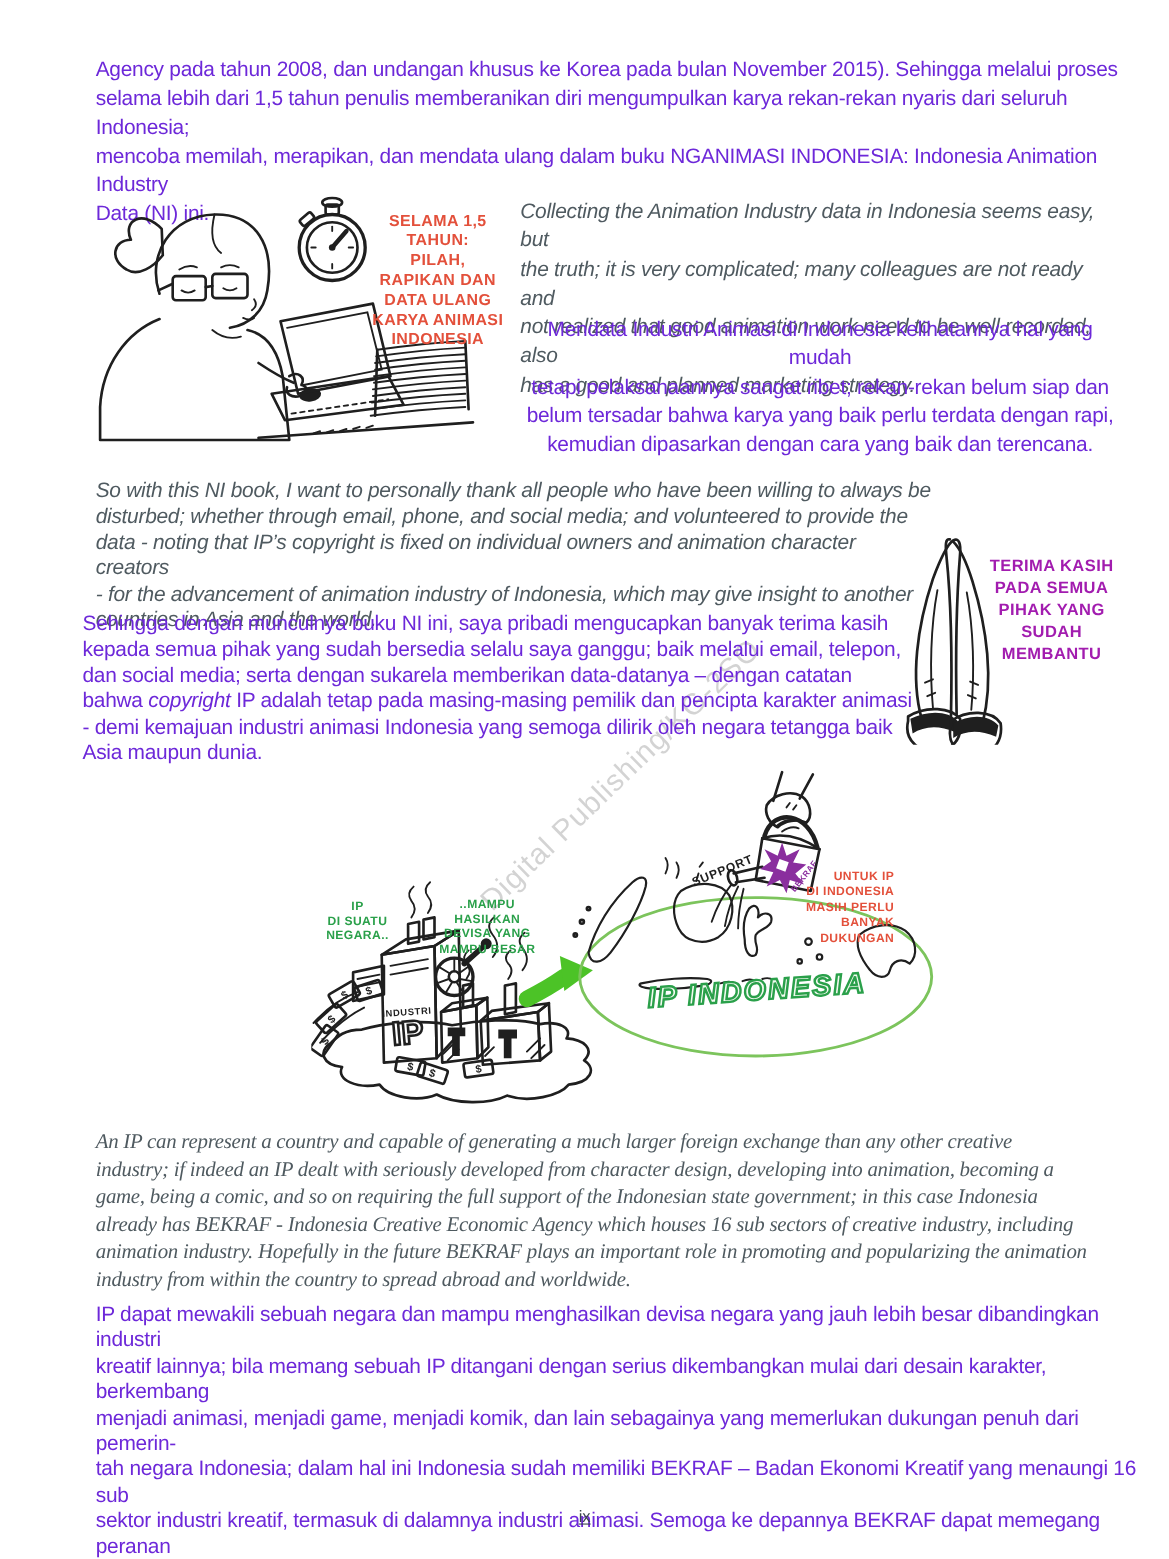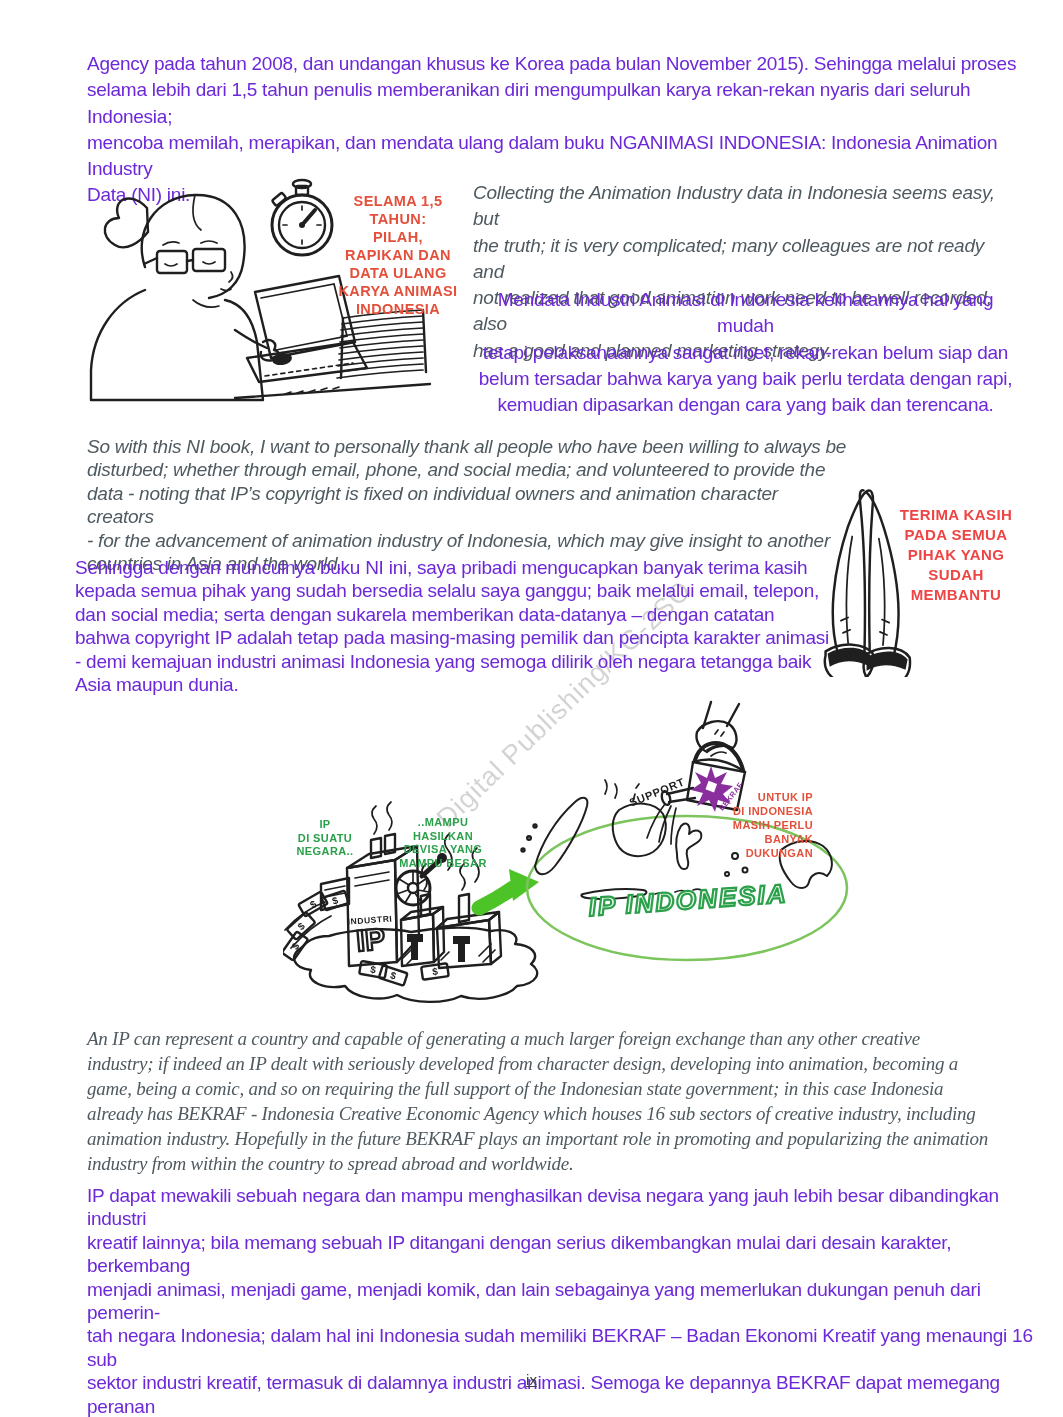--- a/index.html
+++ b/index.html
@@ -119,37 +119,37 @@
 
   <div class="para gray-italic tight" style="left:87px; top:435px; width:760px;">So with this NI book, I want to personally thank all people who have been willing to always be
 disturbed; whether through email, phone, and social media; and volunteered to provide the
 data - noting that IP’s copyright is fixed on individual owners and animation character creators
 - for the advancement of animation industry of Indonesia, which may give insight to another
 countries in Asia and the world.</div>
 
   <div class="para tight" style="left:75px; top:556px; width:760px;"><span>Sehingga dengan munculnya buku NI ini, saya pribadi mengucapkan banyak terima kasih
 kepada semua pihak yang sudah bersedia selalu saya ganggu; baik melalui email, telepon,
 dan social media; serta dengan sukarela memberikan data-datanya – dengan catatan
-bahwa </span><span style="">copyright</span><span> IP adalah tetap pada masing-masing pemilik dan pencipta karakter animasi
+bahwa </span><span style="font-style:italic">copyright</span><span> IP adalah tetap pada masing-masing pemilik dan pencipta karakter animasi
 - demi kemajuan industri animasi Indonesia yang semoga dilirik oleh negara tetangga baik
 Asia maupun dunia.</span></div>
 
   <svg class="illus" style="left:806px; top:477px;" width="115" height="200" viewBox="0 0 110 195">
     <path d="M30 172 C20 136 26 90 40 48 C46 32 52 18 58 14 C63 11 65 17 64 27 C61 64 60 118 61 168" class="ln"></path>
     <path d="M84 176 C94 138 88 92 75 50 C70 34 64 21 58 15" class="ln"></path>
     <path d="M55 13 C51 12 51 18 52 28 C56 66 57 122 56 170" class="ln"></path>
     <path d="M44 58 C38 90 37 130 40 162" class="thin"></path>
     <path d="M70 60 C76 92 77 132 74 164" class="thin"></path>
     <path d="M33 140 l7 -3 M35 152 l7 -3 M80 142 l-7 -3 M78 154 l-7 -3" class="thin"></path>
     <path d="M18 170 C34 160 56 162 64 172 C66 186 62 197 46 201 C28 203 14 191 18 174 Z" class="ln"></path>
     <path d="M20 172 C36 164 54 165 62 174 L60 184 C44 177 32 179 22 185 Z" class="fillb"></path>
     <path d="M56 174 C70 164 92 164 100 176 C102 190 96 201 80 204 C62 206 52 194 56 178 Z" class="ln"></path>
     <path d="M58 176 C72 168 90 168 98 178 L96 188 C80 181 68 183 58 189 Z" class="fillb"></path>
   </svg>
-  <div class="hand-label" style="left: 892px; top: 505px; width: 128px; font-size: 15px; line-height: 20px; color: #ef4444;">TERIMA KASIH
+  <div class="hand-label" style="left: 892px; top: 505px; width: 128px; font-size: 15px; line-height: 20px; color: #a21caf;">TERIMA KASIH
 PADA SEMUA
 PIHAK YANG
 SUDAH
 MEMBANTU</div>
 
   <div class="illus" style="left:283px; top:698px; width:740px; height:315px;">
     <svg width="740" height="315" viewBox="0 0 740 315" style="position:absolute; left:0; top:0;">
 
       <path d="M18 250 C6 258 10 270 28 272 C22 284 42 292 62 288 C70 300 98 304 114 297 C130 306 162 306 178 298 C198 305 226 298 234 288 C254 286 260 274 248 266 C258 256 248 247 232 246 C238 236 224 230 208 233 C184 227 150 230 128 234 C100 228 62 233 46 238 C30 238 24 244 18 250 Z" class="ln"></path>
 

